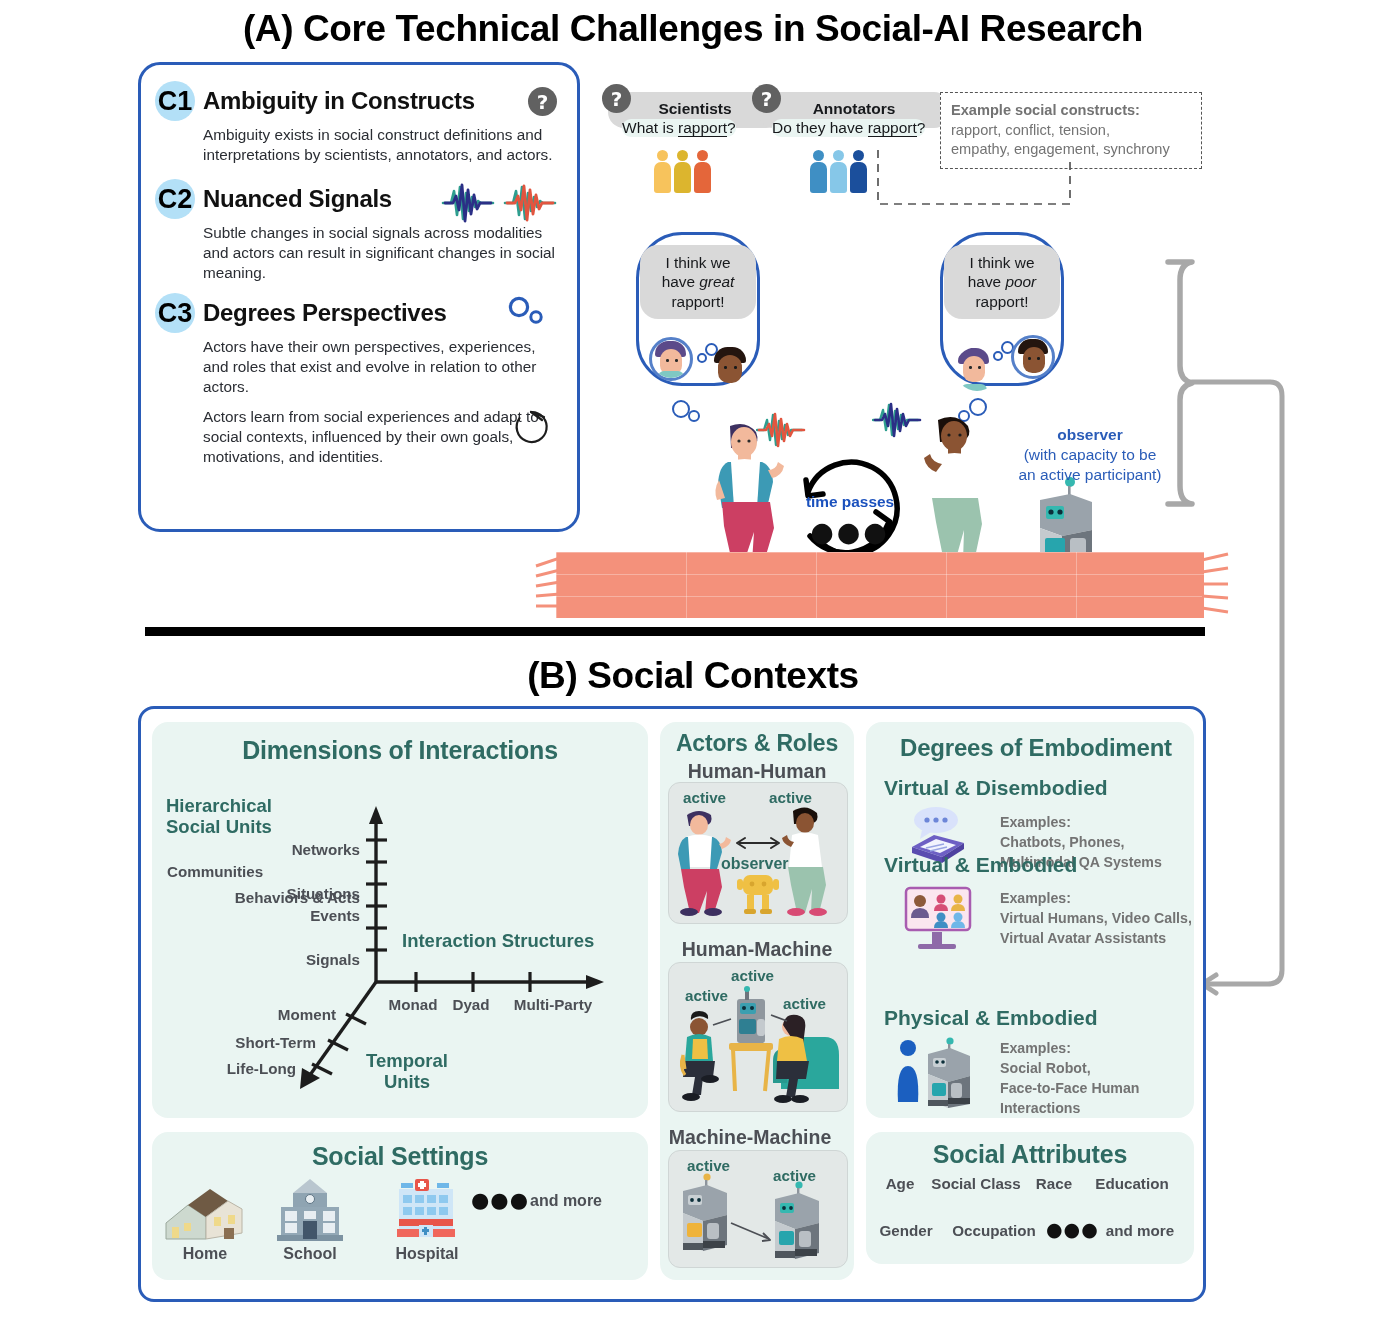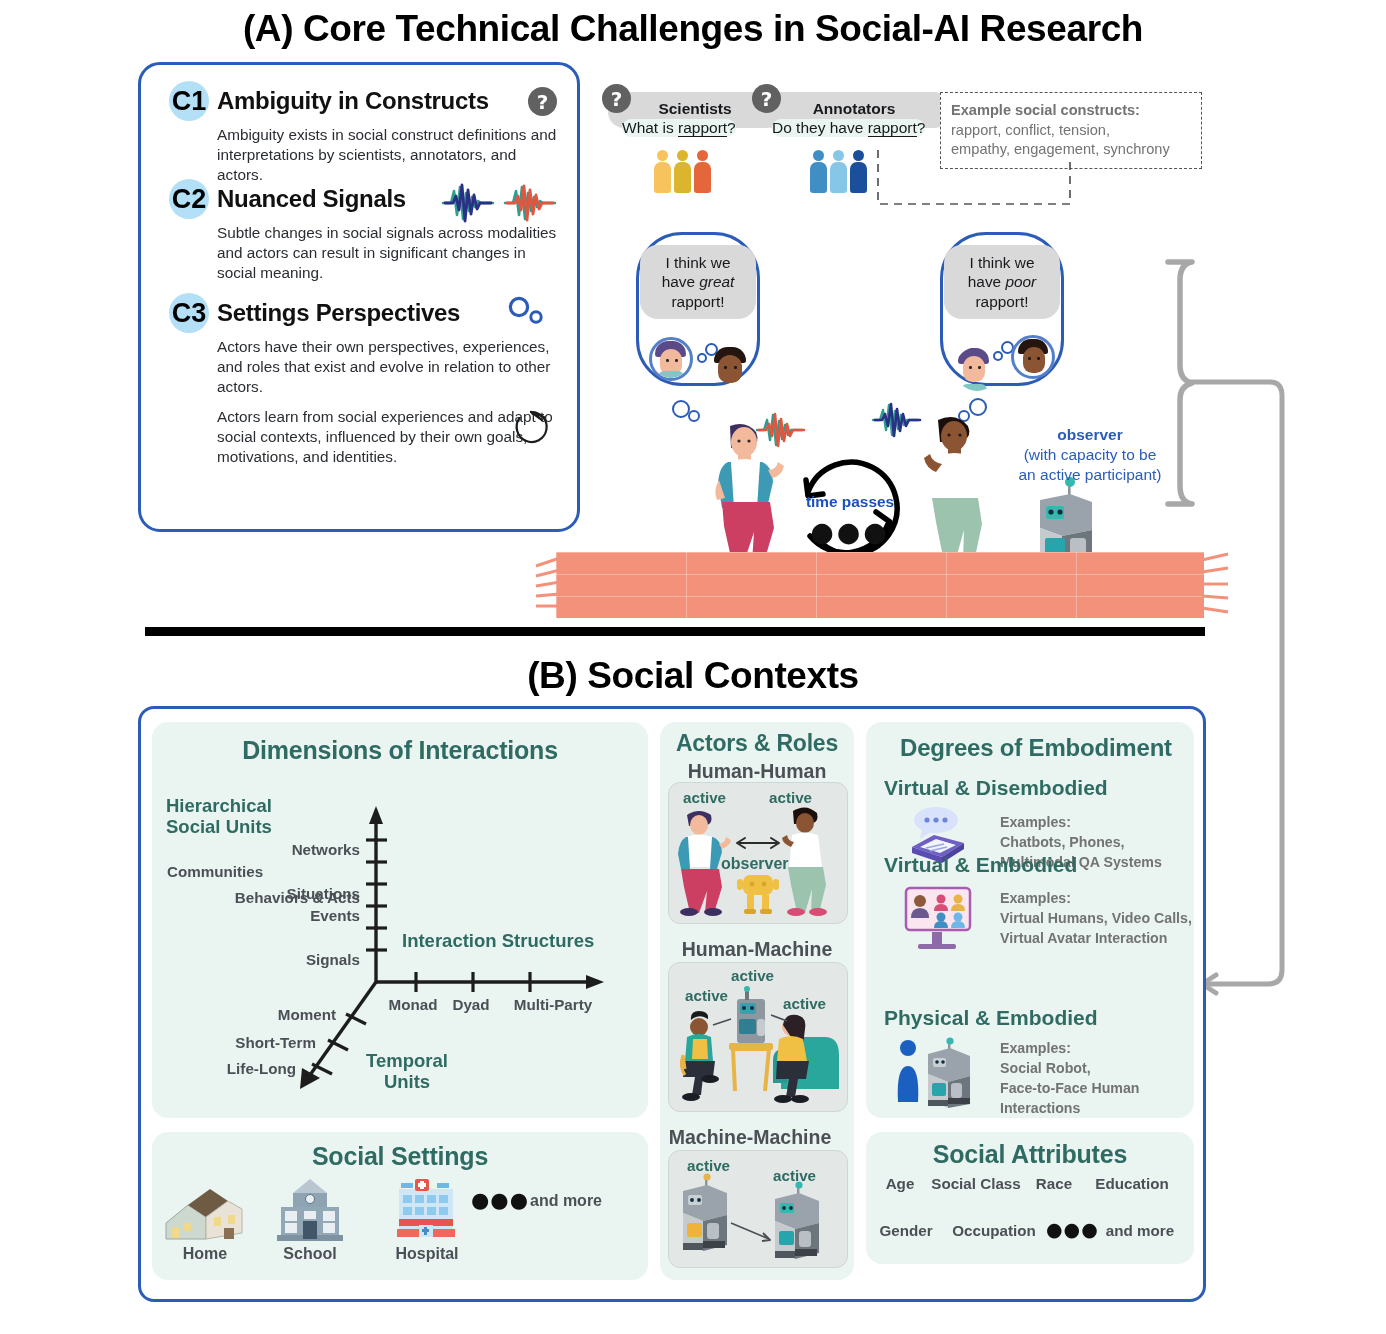--- a/index.html
+++ b/index.html
@@ -18,21 +18,21 @@
     position:absolute;left:0;width:1386px;text-align:center;
     font-weight:bold;color:#000;letter-spacing:-0.4px;
   }
   #titleA{top:8px;font-size:37px;}
   #titleB{top:655px;font-size:37px;}
 
   
   #cardA{
     left:138px;top:62px;width:442px;height:470px;
     border:3px solid #2a5cb8;border-radius:22px;background:#fff;
-    box-sizing:border-box;padding:16px 18px 10px 28px;
+    box-sizing:border-box;padding:16px 18px 10px 14px;
   }
   .chall{position:relative;margin-bottom:4px;}
   .chall-head{display:flex;align-items:center;gap:8px;}
   .badge{
     width:40px;height:40px;border-radius:50%;
     background:#b3e0f7;display:flex;align-items:center;justify-content:center;
     font-size:27px;font-weight:bold;color:#000;flex:none;
   }
   .chall-title{font-size:24px;font-weight:bold;color:#111;letter-spacing:-0.3px;}
   .chall-body{font-size:15.3px;line-height:1.32;color:#2a2d33;margin:4px 0 0 48px;max-width:362px;}
@@ -183,21 +183,21 @@
         <path d="M64,20 L72,20 L75,8 L78,32 L81,4 L84,36 L87,10 L90,28 L93,14 L96,24 L99,18 L102,20 L114,20" fill="none" stroke="#2e9e8f" stroke-width="2.6" stroke-linecap="round" stroke-linejoin="round"></path>
         <path d="M66,20 L74,20 L77,13 L80,27 L83,3 L86,37 L89,7 L92,31 L95,12 L98,26 L101,20 L112,20" fill="none" stroke="#e2553f" stroke-width="2.8" stroke-linecap="round" stroke-linejoin="round"></path>
       </svg>
     </div>
     <div class="chall-body">Subtle changes in social signals across modalities and actors can result in significant changes in social meaning.</div>
   </div>
 
   <div class="chall" style="height:110px;">
     <div class="chall-head">
       <div class="badge">C3</div>
-      <div class="chall-title">Settings Perspectives</div>
+      <div class="chall-title">Degrees Perspectives</div>
     </div>
     <div class="c-icon" style="top:2px;right:10px;">
       <svg width="44" height="34" viewBox="0 0 44 34">
         <circle cx="14" cy="12" r="8.6" fill="none" stroke="#2a5cb8" stroke-width="3.2"></circle>
         <circle cx="31" cy="22" r="5.2" fill="none" stroke="#2a5cb8" stroke-width="3"></circle>
       </svg>
     </div>
     <div class="chall-body">Actors have their own perspectives, experiences, and roles that exist and evolve in relation to other actors.</div>
   </div>
 
@@ -716,21 +716,21 @@
   <circle cx="58" cy="15" r="4.5" fill="#e8b447"></circle>
     <path d="M51,27 q0,-7 7,-7 q7,0 7,7 z" fill="#e8b447"></path>
   <circle cx="41" cy="33" r="4.5" fill="#3f8fc4"></circle>
     <path d="M34,44 q0,-7 7,-7 q7,0 7,7 z" fill="#3f8fc4"></path>
   <circle cx="58" cy="33" r="4.5" fill="#6fb7e8"></circle>
     <path d="M51,44 q0,-7 7,-7 q7,0 7,7 z" fill="#6fb7e8"></path>
 </svg>
 <div class="emb-ex" style="left:1000px;top:888px;">
   <span>Examples:</span><br>
   <span>Virtual Humans, Video Calls,</span><br>
-  <span>Virtual Avatar Interaction</span>
+  <span>Virtual Avatar Assistants</span>
 </div>
 
 <div class="emb-h" style="left:884px;top:1006px;">Physical &amp; Embodied</div>
 <svg class="abs" style="left:892px;top:1036px;" width="90" height="72" viewBox="0 0 90 72">
   <circle cx="16" cy="12" r="8" fill="#1b5fc0"></circle>
   <path d="M6,66 q-2,-36 10,-36 q12,0 10,36 z" fill="#1b5fc0"></path>
   <circle cx="58" cy="5" r="3.6" fill="#35b8b0"></circle>
   <rect x="56" y="8" width="2.4" height="8" fill="#8d949c"></rect>
   <path d="M36,18 L58,12 L78,20 L78,40 L56,46 L36,38 z" fill="#9aa3ab"></path>
   <path d="M56,46 L78,40 L78,68 L56,72 z" fill="#6d757d"></path>

